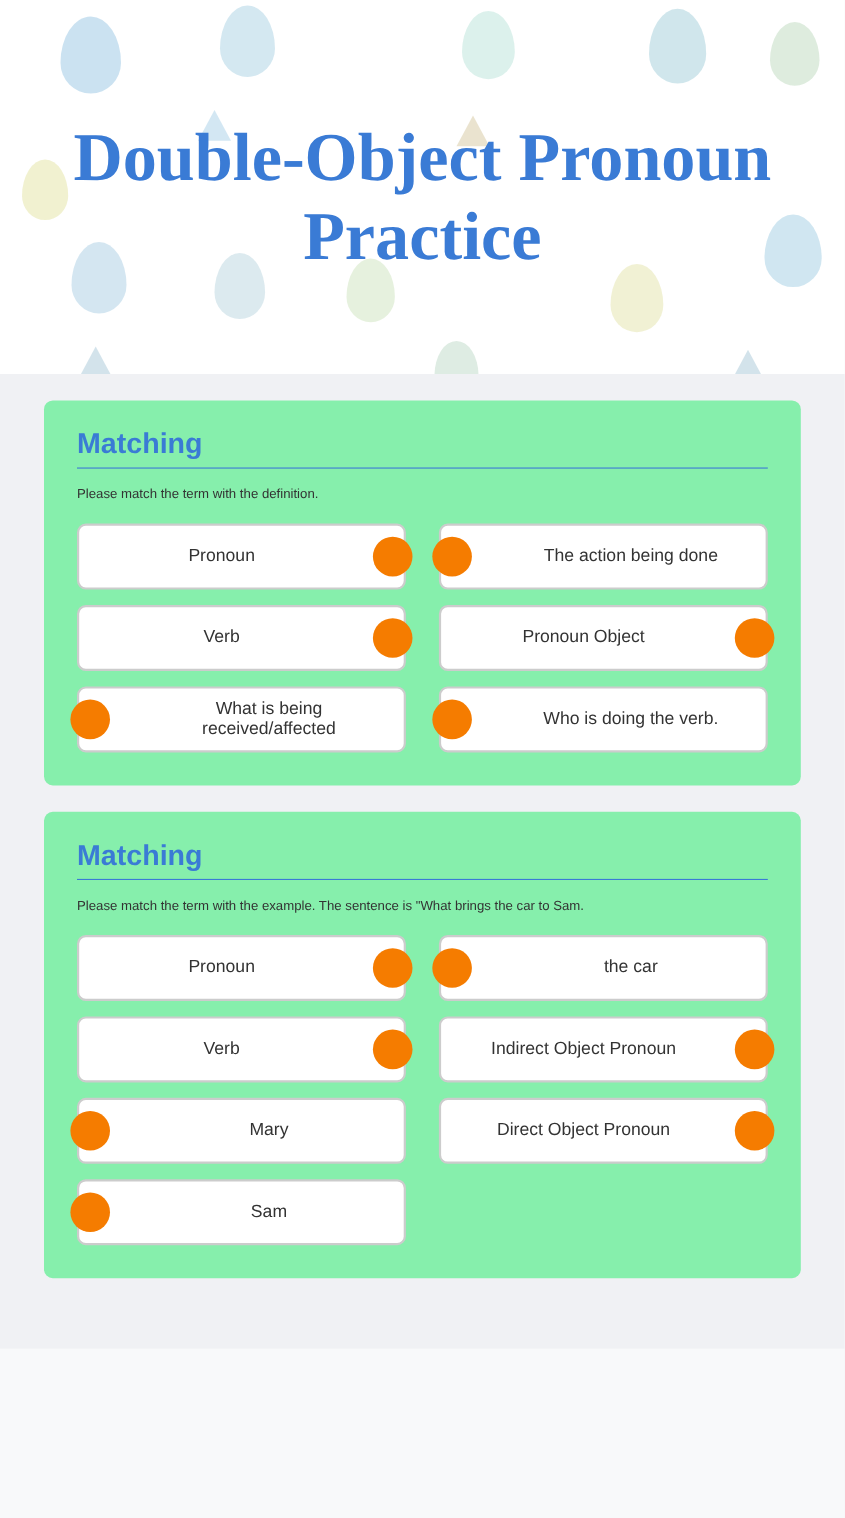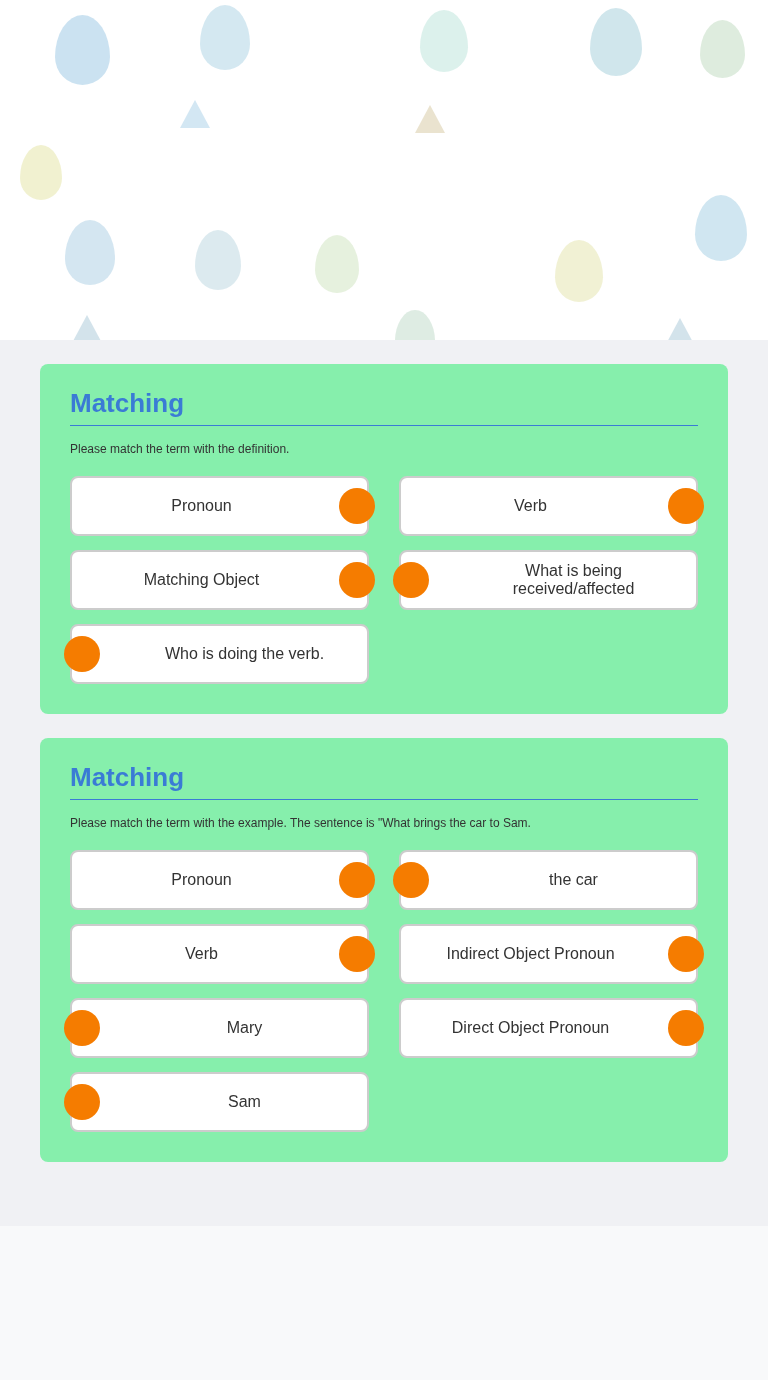--- a/index.html
+++ b/index.html
@@ -131,20 +131,21 @@
 
     .match-item.right .match-label {
       text-align: center;
     }
   </style>
 </head>
 <body>
 
 <div class="header">
 
+  <h1 class="header-title">Double-Object Pronoun Practice</h1>
 <div class="drop" style="width: 55px; height: 70px; top: 15px; left: 55px; background: rgb(168, 207, 232);"></div>
     <div class="drop" style="width: 50px; height: 65px; top: 5px; left: 200px; background: rgb(184, 217, 232);"></div>
     <div class="drop" style="width: 48px; height: 62px; top: 10px; left: 420px; background: rgb(197, 232, 224);"></div>
     <div class="drop" style="width: 52px; height: 68px; top: 8px; left: 590px; background: rgb(176, 213, 224);"></div>
     <div class="drop" style="width: 45px; height: 58px; top: 20px; left: 700px; background: rgb(200, 224, 200);"></div>
     <div class="drop" style="width: 42px; height: 55px; top: 145px; left: 20px; background: rgb(232, 232, 176);"></div>
     <div class="drop" style="width: 50px; height: 65px; top: 220px; left: 65px; background: rgb(184, 213, 232);"></div>
     <div class="drop" style="width: 46px; height: 60px; top: 230px; left: 195px; background: rgb(197, 220, 229);"></div>
     <div class="drop" style="width: 44px; height: 58px; top: 235px; left: 315px; background: rgb(213, 232, 200);"></div>
     <div class="drop" style="width: 48px; height: 62px; top: 240px; left: 555px; background: rgb(232, 232, 184);"></div>
@@ -162,28 +163,32 @@
     <div class="section-title">Matching</div>
     <hr class="section-divider">
     <p class="section-instruction">Please match the term with the definition.</p>
 
     <div class="matching-grid">
 
       <div class="match-item left">
         <span class="match-label">Pronoun</span>
         <div class="match-circle left-circle"></div>
       </div>
+      <div class="match-item right">
+        <div class="match-circle right-circle"></div>
+        <span class="match-label">The action being done</span>
+      </div>
 
       <div class="match-item left">
         <span class="match-label">Verb</span>
         <div class="match-circle left-circle"></div>
       </div>
 
       <div class="match-item left">
-        <span class="match-label">Matching Object</span>
+        <span class="match-label">Pronoun Object</span>
         <div class="match-circle left-circle"></div>
       </div>
       <div class="match-item right">
         <div class="match-circle right-circle"></div>
         <span class="match-label">What is being received/affected</span>
       </div>
 
       <div class="match-item right">
         <div class="match-circle right-circle"></div>
         <span class="match-label">Who is doing the verb.</span>

